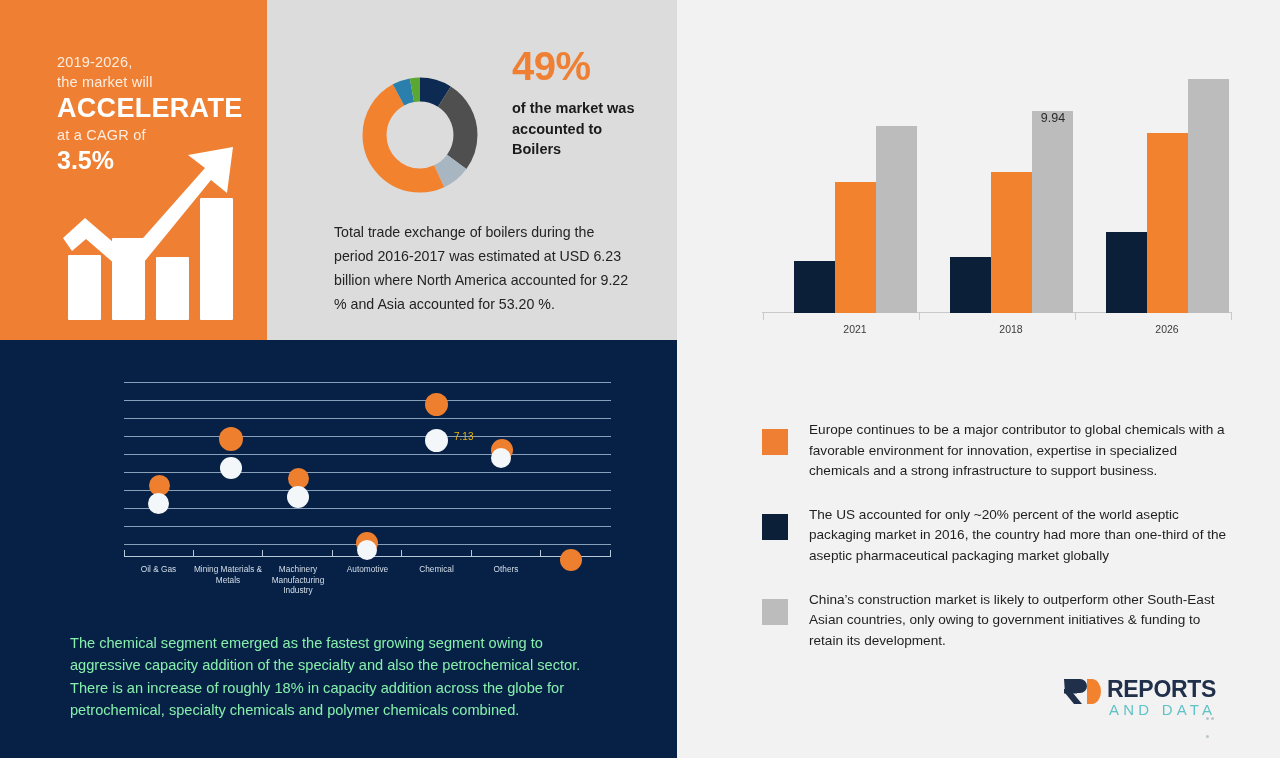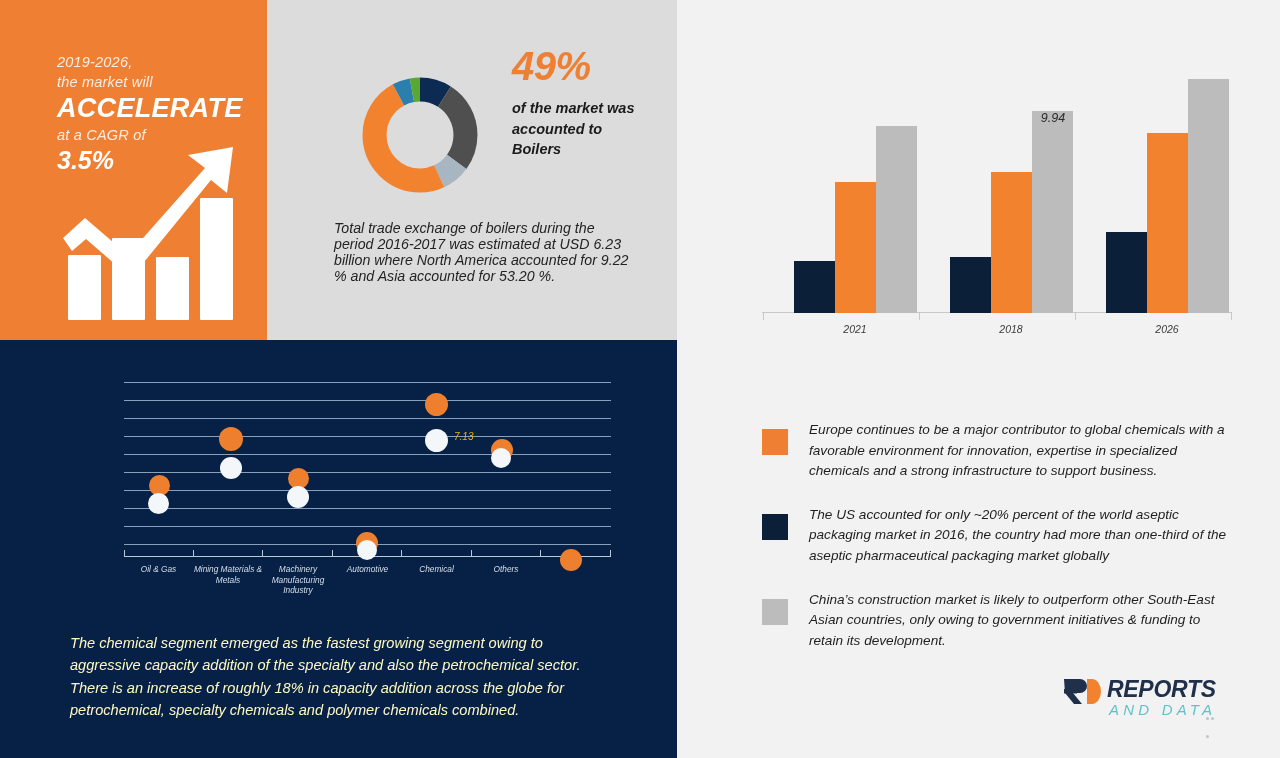--- a/index.html
+++ b/index.html
@@ -3,21 +3,21 @@
 <meta charset="utf-8">
 <style>
   html,body{margin:0;padding:0;}
   body{
     width:1280px;height:758px;
     background:#f2f2f2;
     font-family:"Liberation Sans", sans-serif;
     overflow:hidden;
     position:relative;
   }
-  .page{position:relative;width:1040px;height:758px;font-style:italic;}
+  .page{position:relative;width:1040px;height:758px;}
 
   
   .left-col{position:absolute;left:0;top:0;width:677px;height:758px;}
 
   
   .panel-accelerate{
     position:absolute;left:0;top:0;width:267px;height:340px;
     background:#ef8033;
   }
   .acc-text{position:absolute;left:57px;top:52px;width:200px;color:#fff;}
@@ -32,21 +32,21 @@
   .panel-donut{
     position:absolute;left:267px;top:0;width:410px;height:340px;
     background:#dcdcdc;
   }
   .donut-wrap{position:absolute;left:93px;top:75px;width:120px;height:120px;}
   .pct-block{position:absolute;left:245px;top:43px;width:140px;}
   .pct-num{font-size:40px;font-weight:bold;color:#ef8033;line-height:46px;letter-spacing:-0.5px;}
   .pct-sub{font-size:14.5px;font-weight:bold;color:#1b1b1b;line-height:20.5px;margin-top:9px;}
   .donut-para{
     position:absolute;left:67px;top:220px;width:300px;
-    font-size:14.2px;line-height:16px;color:#232323;
+    font-size:14.2px;line-height:24px;color:#232323;
   }
 
   
   .panel-navy{
     position:absolute;left:0;top:340px;width:677px;height:418px;
     background:#072146;
   }
   .dotplot{position:absolute;left:124px;top:42px;width:487px;height:175px;}
   .dp-grid-line{position:absolute;left:0;height:1px;background:#9fb6cf;opacity:.85;}
   .dp-axis{position:absolute;left:0;bottom:0;width:100%;height:1.5px;background:#b9c9da;}
@@ -56,21 +56,21 @@
   .dp-dot.white{background:#f4f7fa;}
   .dp-label{
     position:absolute;top:182px;text-align:center;
     font-size:8.3px;line-height:10.5px;color:#d5dfea;
   }
   .dp-value{
     position:absolute;font-size:10px;color:#eab308;
   }
   .navy-para{
     position:absolute;left:70px;top:292px;width:545px;
-    font-size:14.6px;line-height:22.3px;color:#fef9c3;
+    font-size:14.6px;line-height:22.3px;color:#86efac;
   }
 
   
   .right-col{position:absolute;left:677px;top:0;width:603px;height:758px;background:#f2f2f2;}
 
   
   .barchart{position:absolute;left:85px;top:80px;width:470px;height:260px;}
   .bc-plot{position:absolute;left:0;top:0;width:100%;height:255px;}
   .bc-baseline{position:absolute;left:0;bottom:22px;width:100%;height:1.3px;background:#c9c9c9;}
   .bc-tick{position:absolute;bottom:15px;width:1px;height:8px;background:#c9c9c9;}

